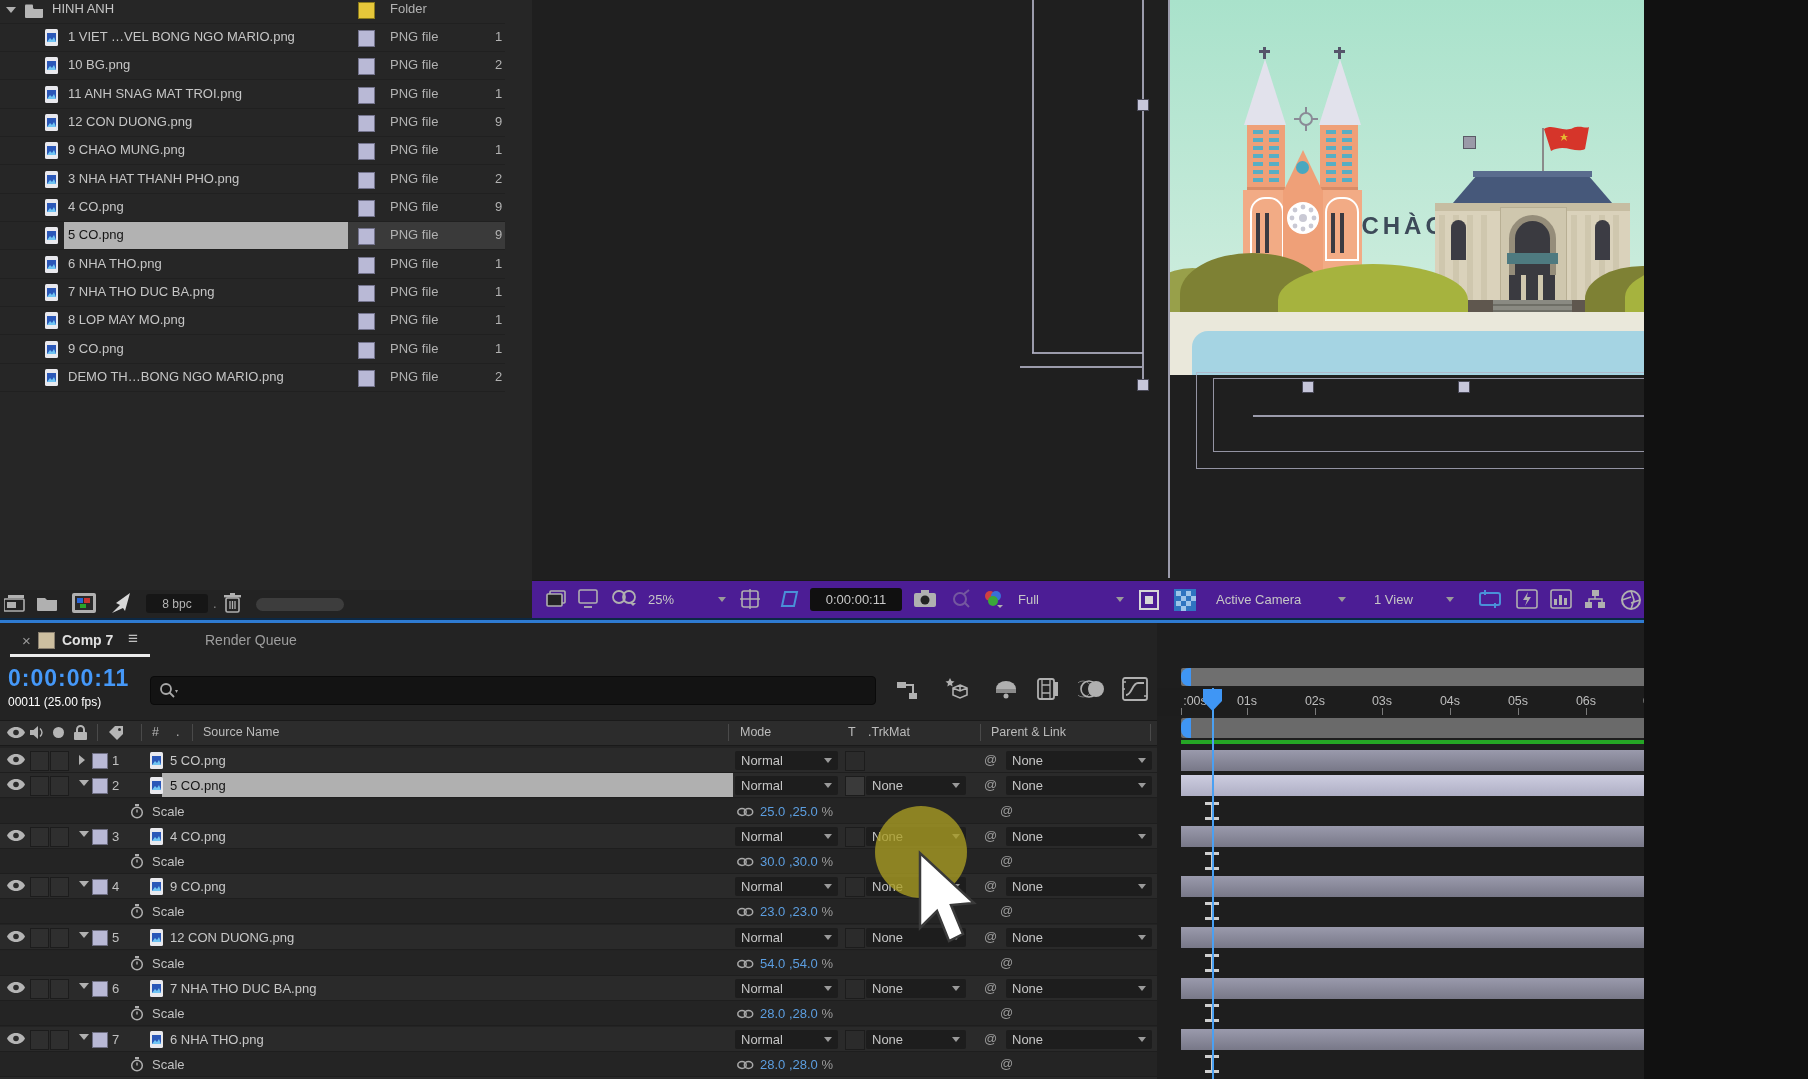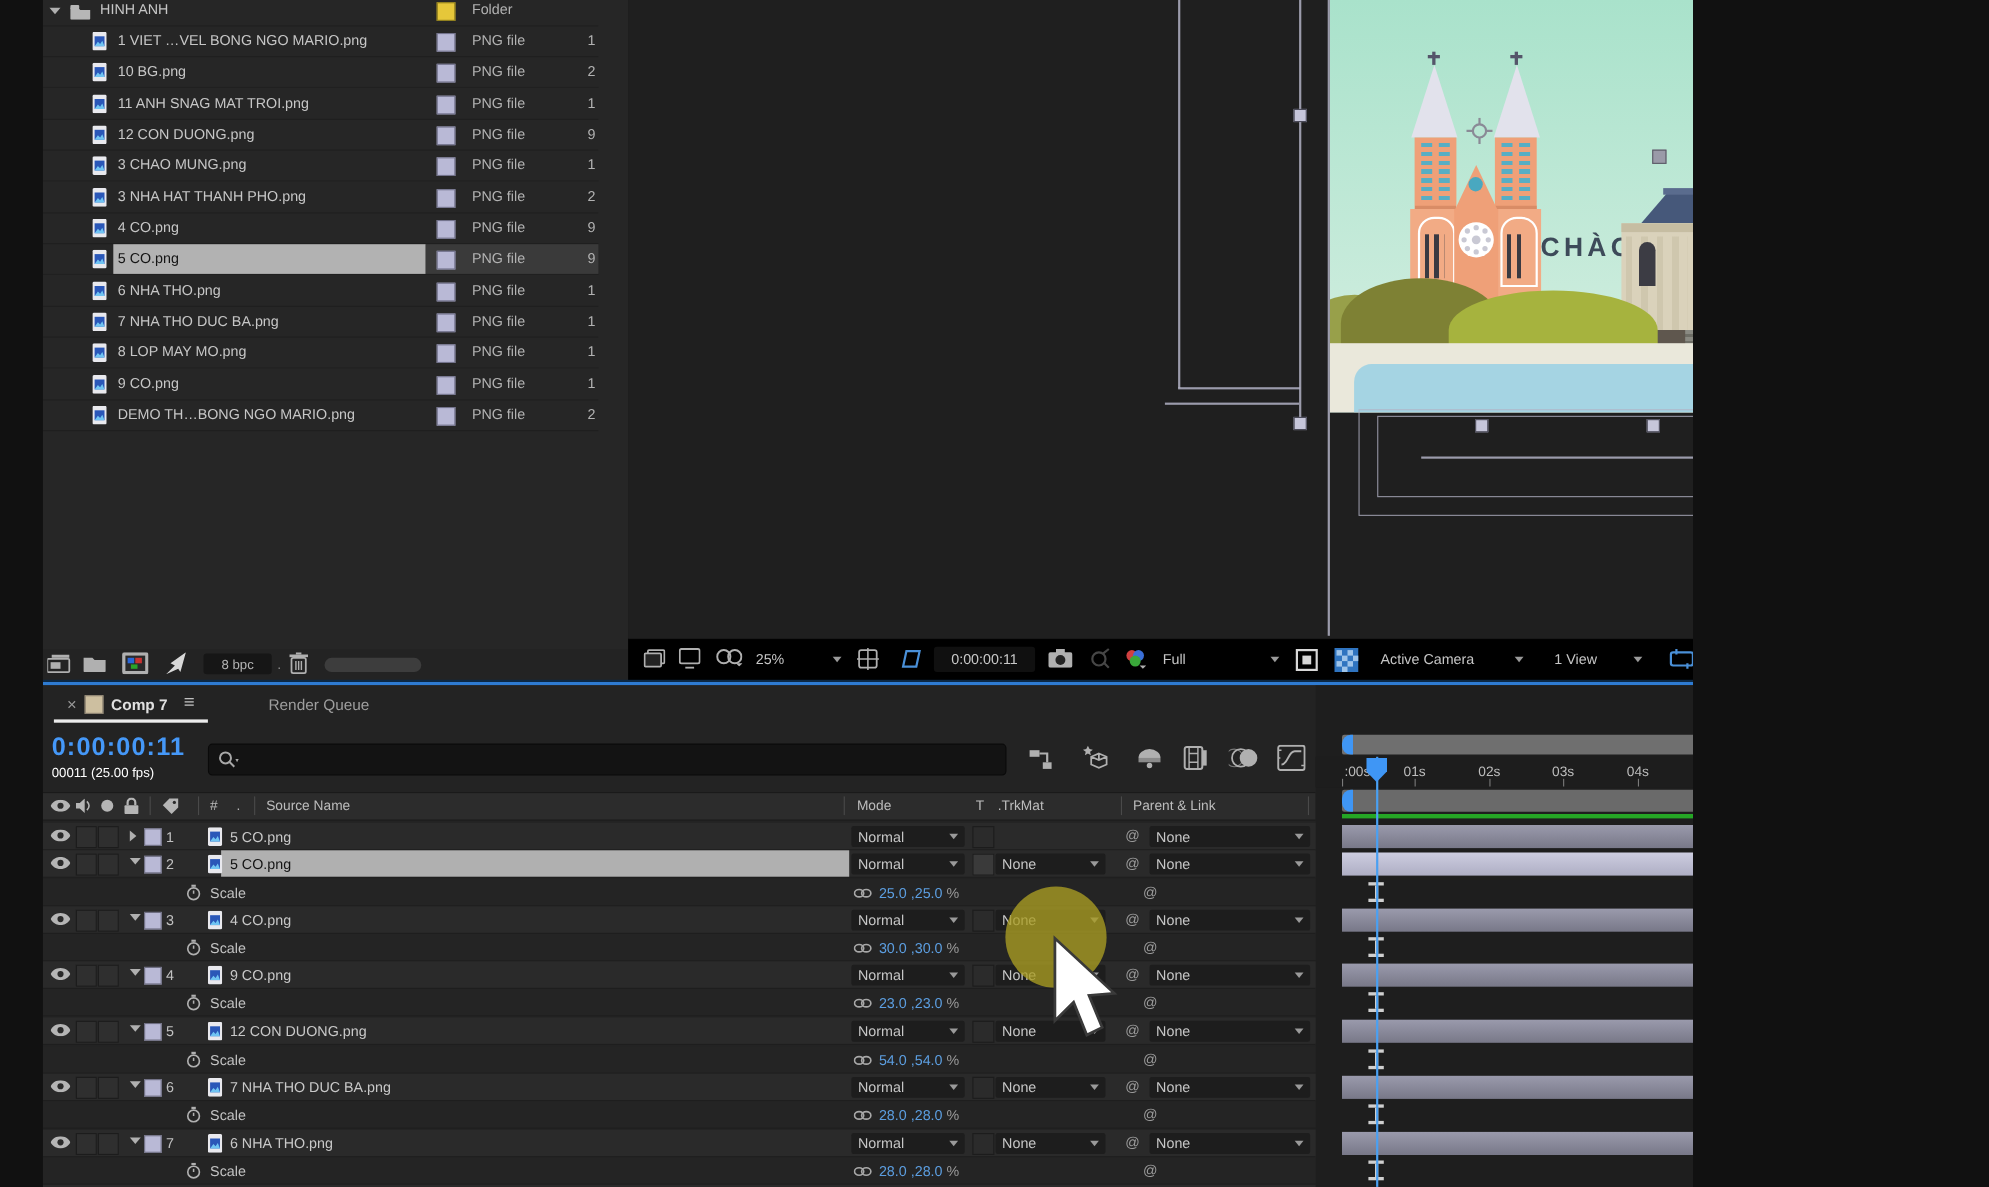--- a/index.html
+++ b/index.html
@@ -1,17 +1,17 @@
 <!DOCTYPE html>
 <html><head>
 <meta charset="utf-8">
 <style>
   html,body{margin:0;padding:0;background:#111;}
-  #stage{position:relative;width:1500px;height:1079px;overflow:hidden;background:#222;
-         font-family:"Liberation Sans","DejaVu Sans",sans-serif;color:#c8c8c8;font-size:13px;margin-left:39px;}
+  #stage{position:relative;width:1644px;height:1079px;overflow:hidden;background:#222;
+         font-family:"Liberation Sans","DejaVu Sans",sans-serif;color:#c8c8c8;font-size:13px;}
   .abs{position:absolute;}
   .txt{white-space:nowrap;}
   
   #project{left:0;top:0;width:532px;height:618px;background:#262626;overflow:hidden;}
   .prow{left:0;width:505px;height:28px;border-bottom:1px solid #202020;box-sizing:border-box;}
   .prow .fname{left:68px;top:5px;color:#c6c6c6;}
   .prow .sw{left:358px;top:6px;width:15px;height:15px;background:#b9b9d6;border:1px solid #73738c;}
   .prow .ftype{left:390px;top:5px;color:#b2b2b2;}
   .prow .fsize{left:495px;top:5px;color:#b2b2b2;width:12px;overflow:hidden;}
   .pngic{left:45px;top:5px;}
@@ -118,21 +118,21 @@
       <div class="abs sw"></div>
       <div class="abs txt ftype">PNG file</div>
       <div class="abs txt fsize">9</div>
     </div>
     <div class="abs prow" style="top:137px">
       <svg class="abs pngic" width="13" height="17">
           <rect width="13" height="17" rx="1.5" fill="#e9e9ee"></rect>
           <rect x="2" y="4" width="9" height="9" fill="#2a57b8"></rect>
           <path d="M2 13 l3 -4 2 2 2 -3 2 5 z" fill="#6fc4f2"></path>
         </svg>
-      <div class="abs txt fname">3 CHAO MUNG.png</div>
+      <div class="abs txt fname">9 CHAO MUNG.png</div>
       <div class="abs sw"></div>
       <div class="abs txt ftype">PNG file</div>
       <div class="abs txt fsize">1</div>
     </div>
     <div class="abs prow" style="top:166px">
       <svg class="abs pngic" width="13" height="17">
           <rect width="13" height="17" rx="1.5" fill="#e9e9ee"></rect>
           <rect x="2" y="4" width="9" height="9" fill="#2a57b8"></rect>
           <path d="M2 13 l3 -4 2 2 2 -3 2 5 z" fill="#6fc4f2"></path>
         </svg>
@@ -365,21 +365,21 @@
   <div class="abs whandle" style="left:1137px;top:99px"></div>
   <div class="abs whandle" style="left:1137px;top:379px"></div>
   <div class="abs wl" style="left:1168px;top:0;width:1.5px;height:578px"></div>
   <div class="abs wrect" style="left:1196px;top:372px;width:512px;height:95px"></div>
   <div class="abs wrect" style="left:1213px;top:378px;width:472px;height:72px"></div>
   <div class="abs wl" style="left:1253px;top:415px;width:432px;height:1.5px"></div>
   <div class="abs wl" style="left:1708px;top:466px;width:100px;height:1.5px"></div>
   <div class="abs whandle" style="left:1302px;top:381px"></div>
   <div class="abs whandle" style="left:1458px;top:381px"></div>
 
-  <div class="abs" style="left:532px;top:580px;width:1276px;height:38px;background:#000000;border-top:1px solid #191919">
+  <div class="abs" style="left:532px;top:580px;width:1276px;height:38px;background:#4c1d95;border-top:1px solid #191919">
     <svg class="abs" style="left:14px;top:9px" width="20" height="18">
         <rect x="4" y="1" width="15" height="12" rx="1" fill="none" stroke="#b0b0b0" stroke-width="1.6"></rect>
         <rect x="1" y="4" width="15" height="12" rx="1" fill="#232323" stroke="#b0b0b0" stroke-width="1.6"></rect>
       </svg>
     <svg class="abs" style="left:46px;top:8px" width="20" height="19">
         <rect x="1" y="1" width="18" height="13" rx="1.5" fill="none" stroke="#b0b0b0" stroke-width="1.6"></rect>
         <path d="M6 18 h8" stroke="#b0b0b0" stroke-width="1.8"></path>
       </svg>
     <svg class="abs" style="left:80px;top:9px" width="24" height="16">
         <circle cx="7" cy="7" r="6" fill="none" stroke="#b0b0b0" stroke-width="1.8"></circle>

